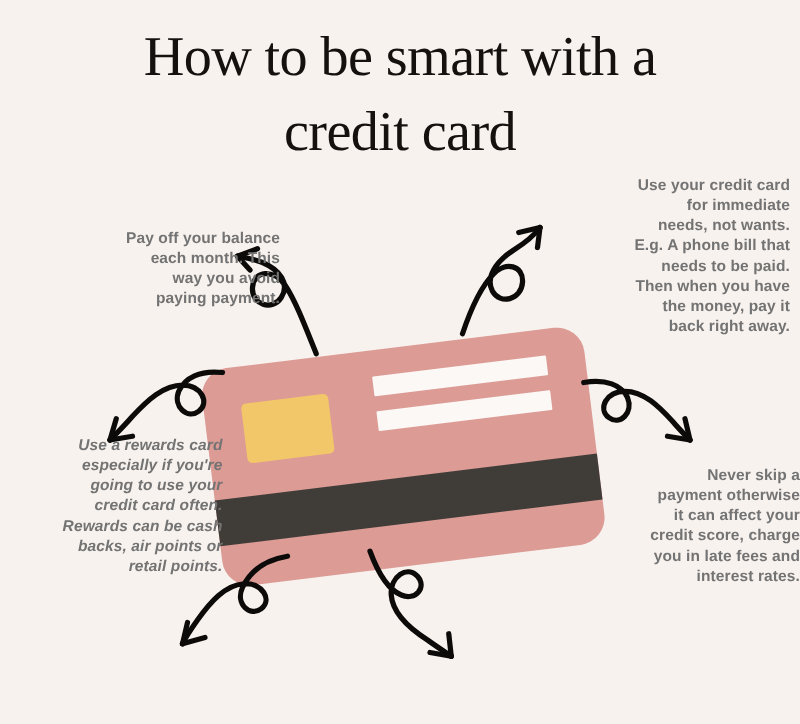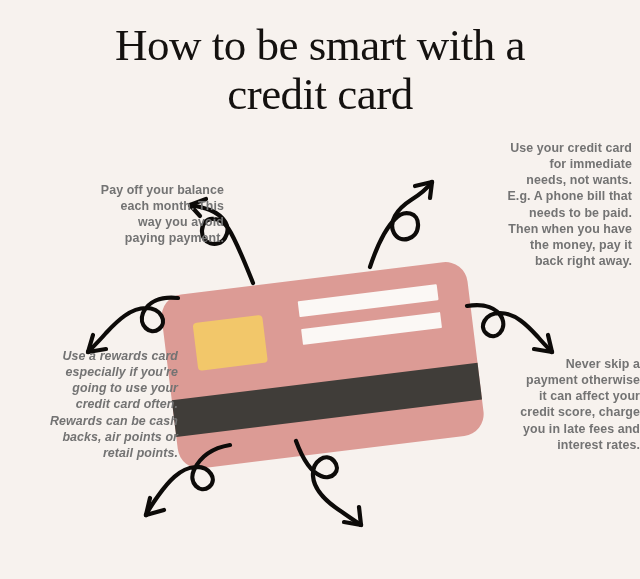--- a/index.html
+++ b/index.html
@@ -34,21 +34,21 @@
     color: #14110f;
     line-height: 1.05;
     letter-spacing: -0.5px;
   }
   .title-line {
     display: block;
     font-size: 45px;
     font-weight: 400;
   }
   .title-line.line2 {
-    margin-top: 2px;
+    margin-top: 13px;
   }
 
   
   .card-layer {
     position: absolute;
     left: 0;
     top: 0;
     width: 640px;
     height: 579px;
     pointer-events: none;
@@ -71,21 +71,21 @@
     font-family: "Liberation Sans", sans-serif;
     font-weight: bold;
     font-size: 12.4px;
     line-height: 1.30;
     letter-spacing: 0.1px;
     white-space: pre-line;
   }
   .tip-1 { left: 44px;  top: 182px; width: 180px; }
   .tip-2 { left: 446px; top: 140px; width: 186px; }
   .tip-3 { left: 12px;  top: 348px; width: 166px; font-style: italic; }
-  .tip-4 { left: 498px; top: 356px; width: 142px; }
+  .tip-4 { left: 498px; top: 372px; width: 142px; }
   .tip-5 { left: 60px;  top: 516px; width: 176px; }
   .tip-6 { left: 356px; top: 480px; width: 158px; }
 </style>
 </head>
 <body>
 
 <div id="infographic">
 
   <div class="title-block">
     <span class="title-line line1">How to be smart with a</span>

